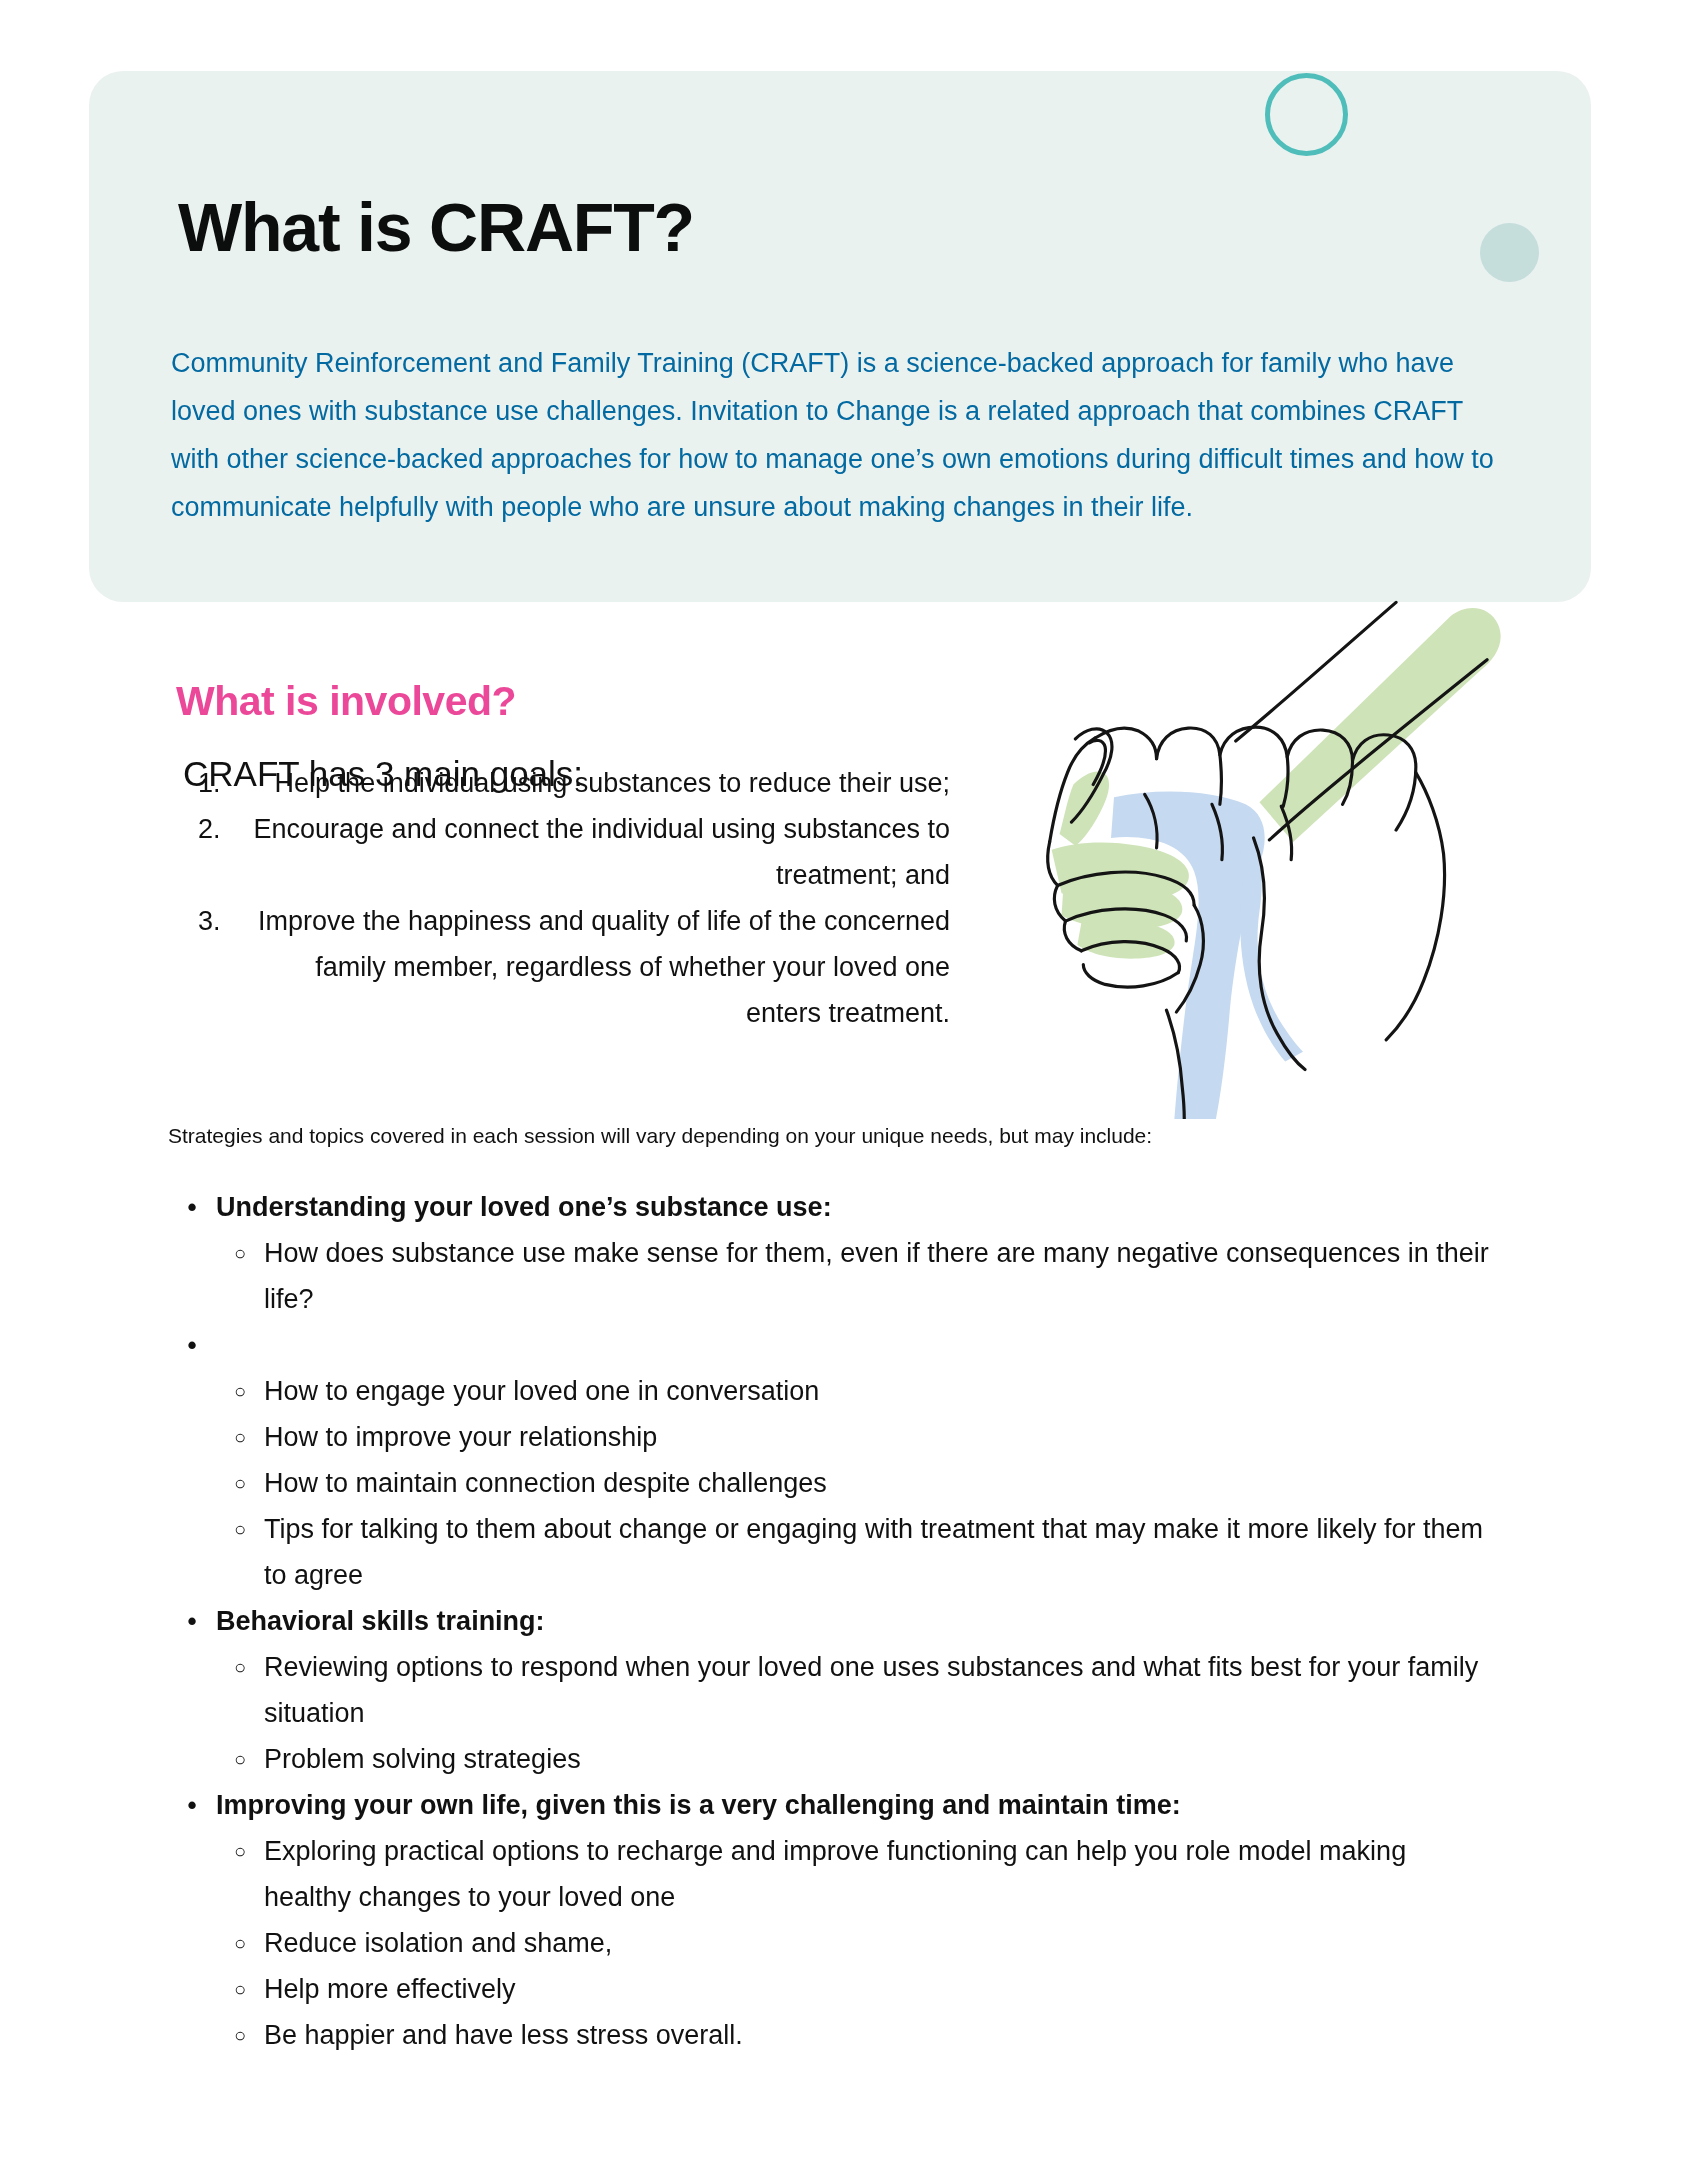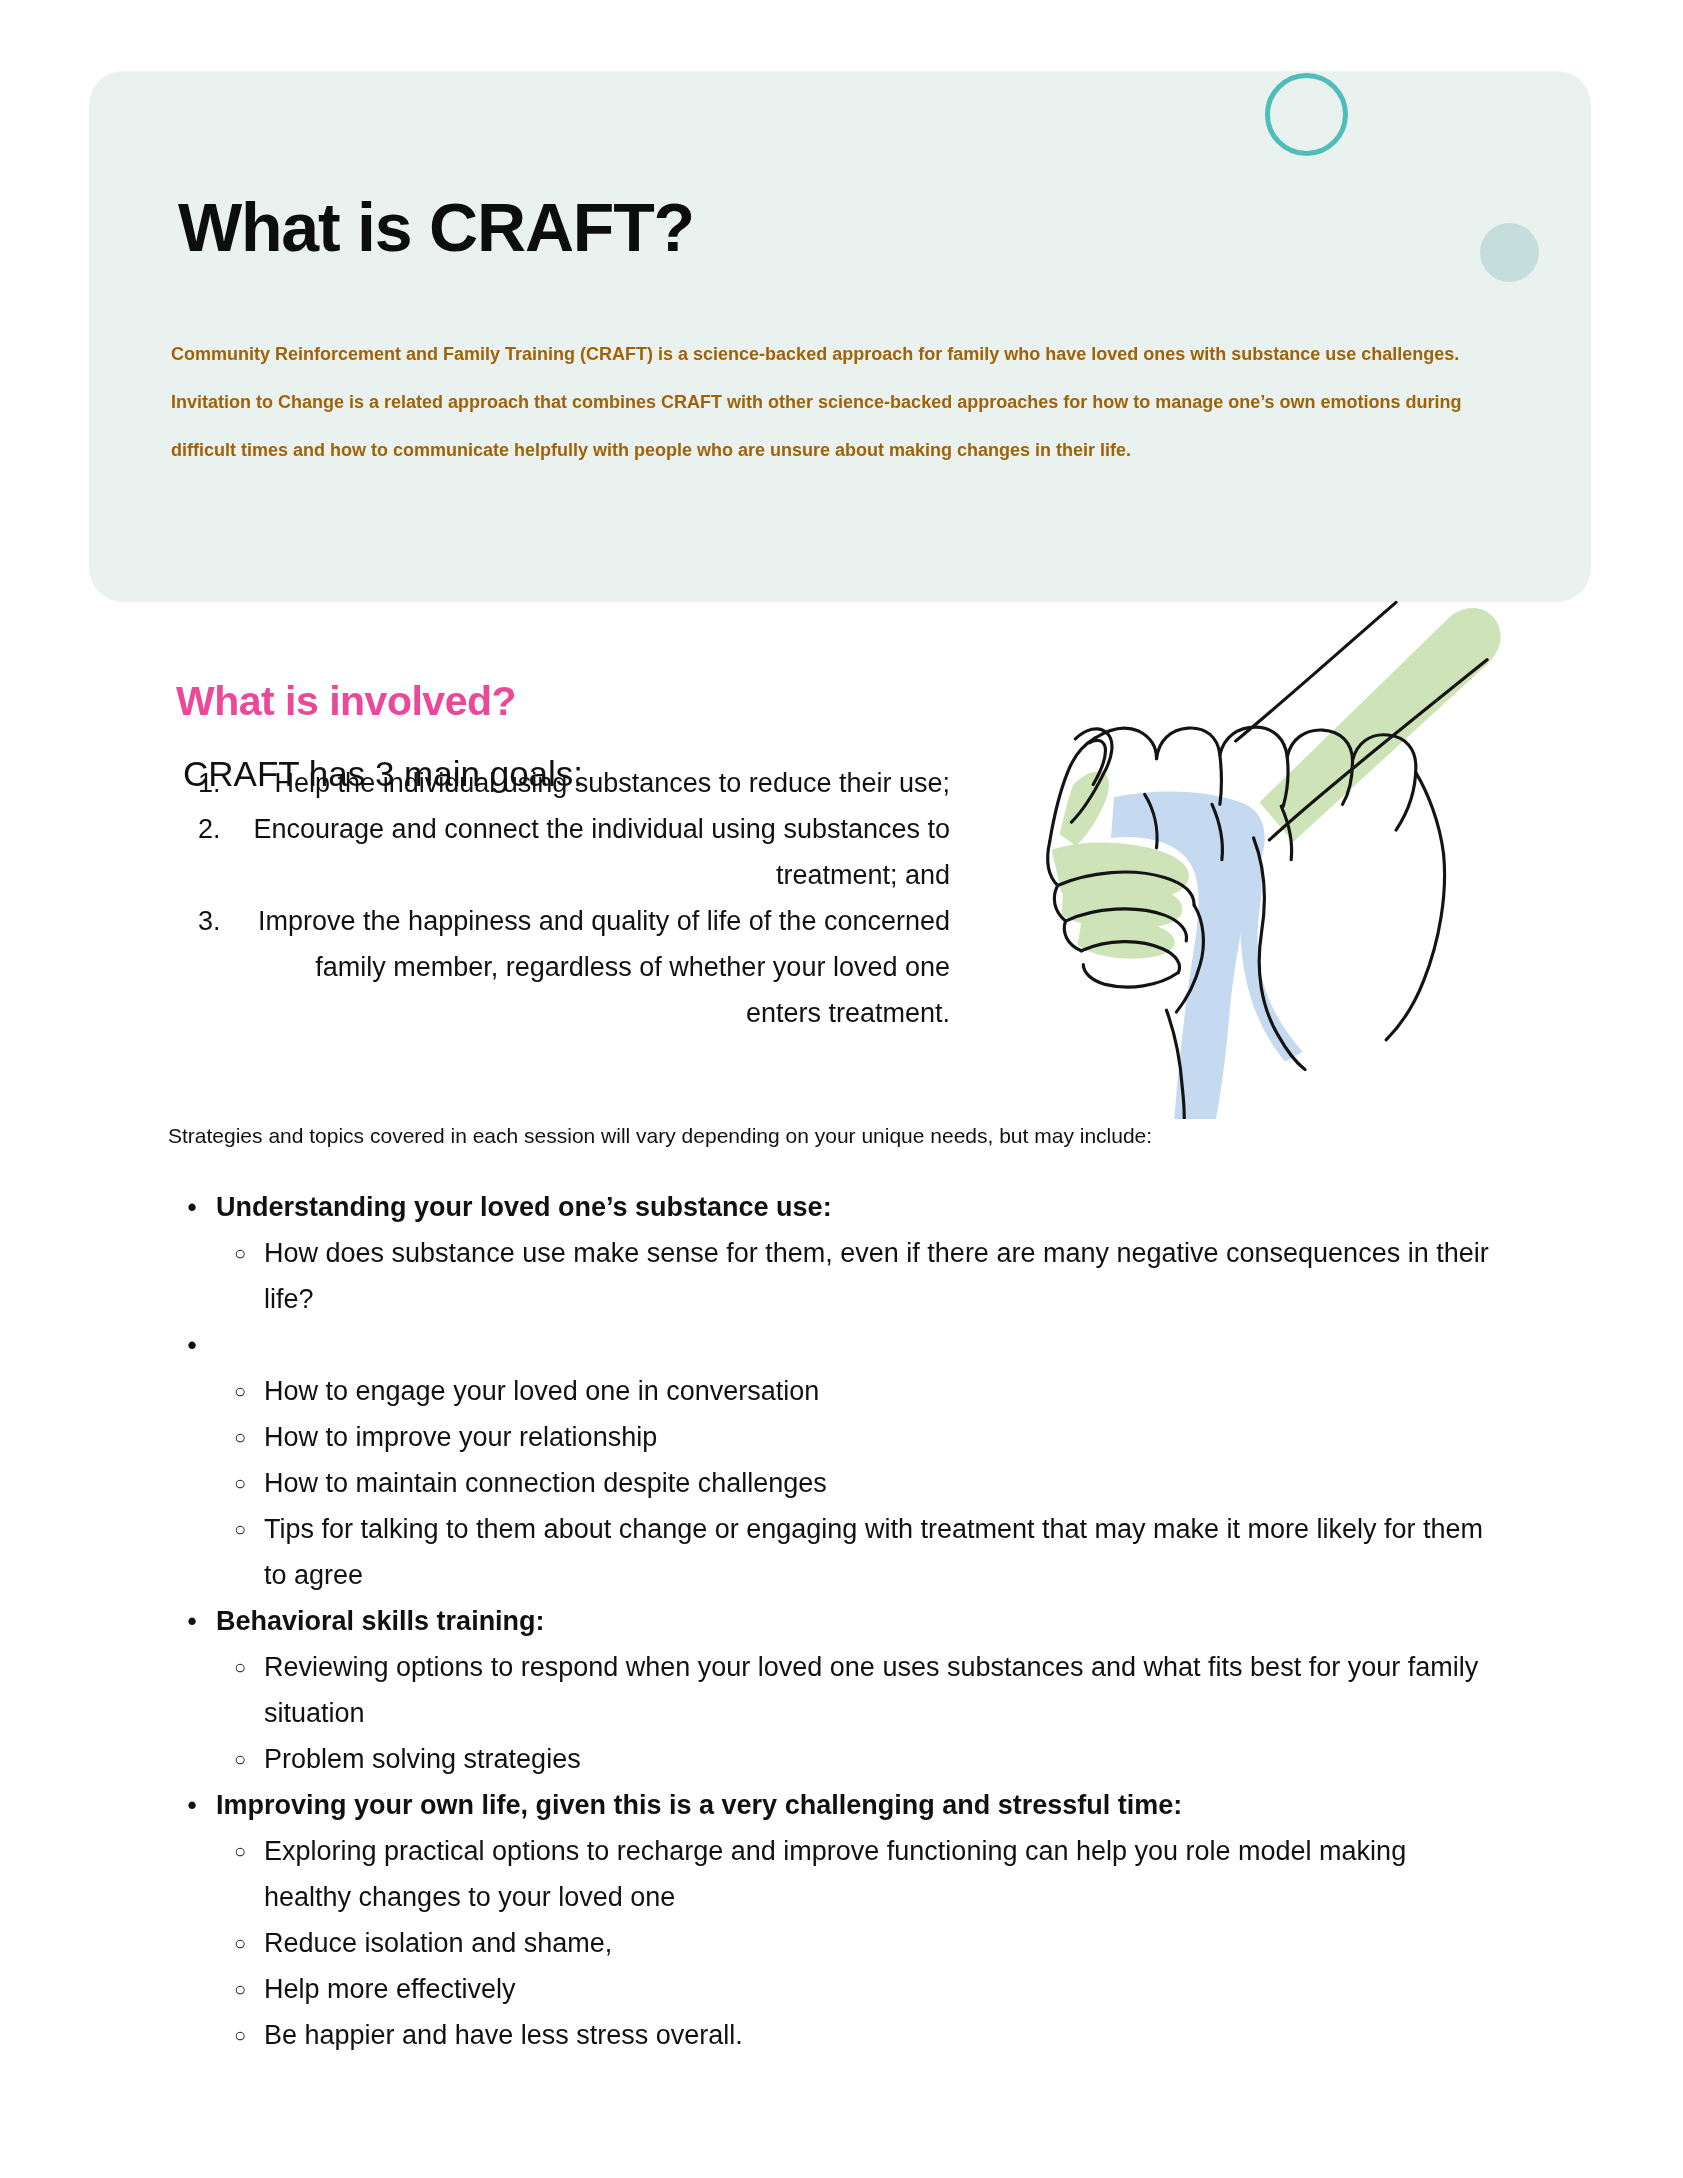--- a/index.html
+++ b/index.html
@@ -60,24 +60,23 @@
     letter-spacing: -1.2px;
     color: #0B0E0D;
     line-height: 1;
   }
 
   #intro-paragraph {
     position: absolute;
     left: 171px;
     top: 312px;
     width: 1341px;
-    font-size: 18px;
+    font-size: 27px;
     line-height: 48px;
-    color: #a16207;
-    font-weight: bold;
+    color: #0369a1;
   }
 
   
   #section-heading {
     position: absolute;
     left: 176px;
     top: 644px;
     font-size: 41px;
     font-weight: bold;
     letter-spacing: -0.5px;
@@ -323,21 +322,21 @@
       <div class="sub-item">
         <span class="bullet">○</span>
         <span class="txt">Problem solving strategies</span>
       </div>
     </div>
   </div>
 
   <div class="topic-group">
     <div class="topic-head">
       <span class="bullet">•</span>
-      <span class="txt">Improving your own life, given this is a very challenging and stressful time:</span>
+      <span class="txt">Improving your own life, given this is a very challenging and maintain time:</span>
     </div>
     <div class="sub-list">
       <div class="sub-item">
         <span class="bullet">○</span>
         <span class="txt">Exploring practical options to recharge and improve functioning can help you role model making healthy changes to your loved one</span>
       </div>
       <div class="sub-item">
         <span class="bullet">○</span>
         <span class="txt">Reduce isolation and shame,</span>
       </div>

